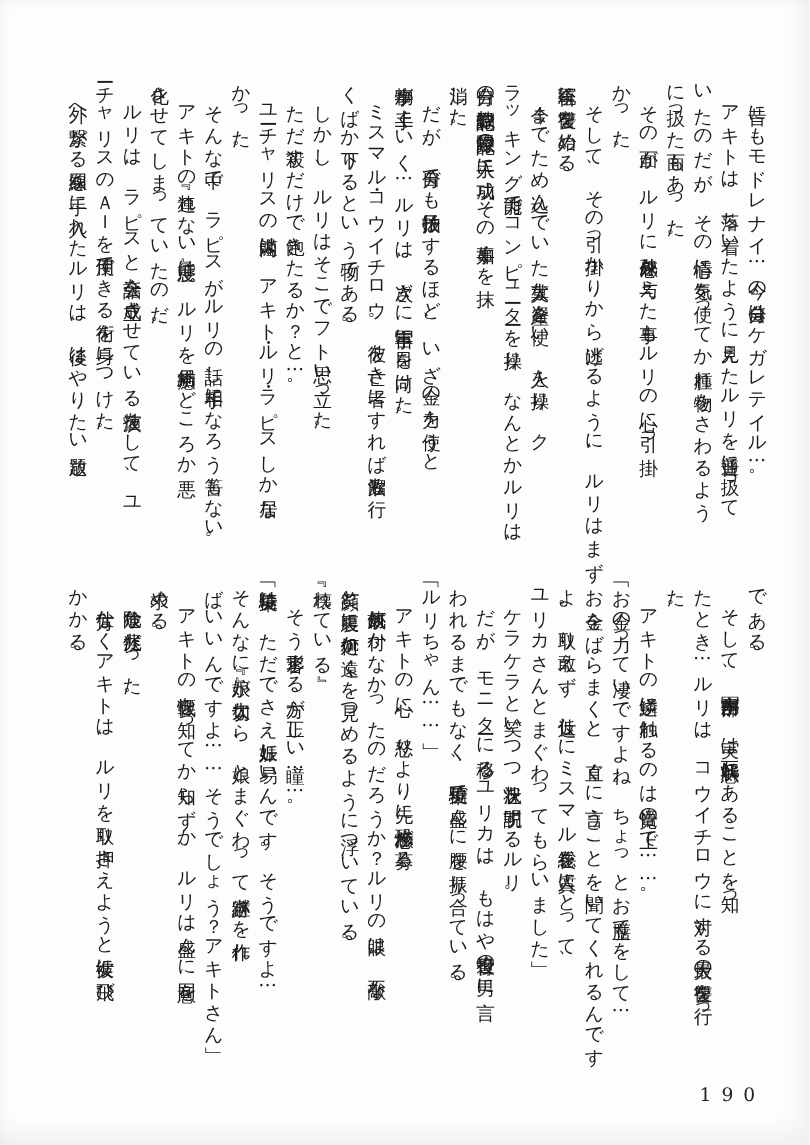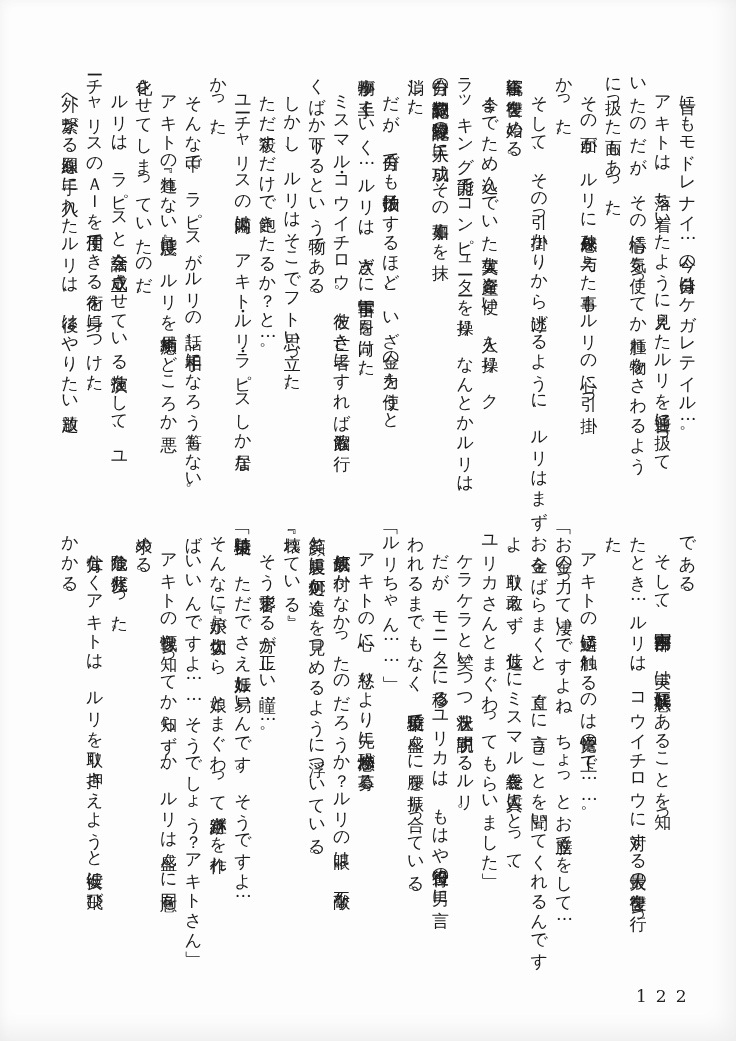--- a/index.html
+++ b/index.html
@@ -104,14 +104,14 @@
       <div class="tcol">　そう形容する方が正しい瞳……。</div>
       <div class="tcol">「騎乗位は、ただでさえ妊娠し易いんです。そうですよ…</div>
       <div class="tcol">そんなに『娘』が大切なら、娘とまぐわって跡継ぎを作れ</div>
       <div class="tcol">ばいいんですよ……そうでしょう？アキトさん」</div>
       <div class="tcol">　アキトの戦慄を知ってか知らずか、ルリは盛んに同意を</div>
       <div class="tcol">求める。</div>
       <div class="tcol">　危険な兆候だった。</div>
       <div class="tcol">　仕方なくアキトは、ルリを取り押さえようと彼女に飛び</div>
       <div class="tcol">かかる。</div>
     </div>
-  <div class="page-number">122</div>
+  <div class="page-number">190</div>
 </div>
 
 </body></html>

